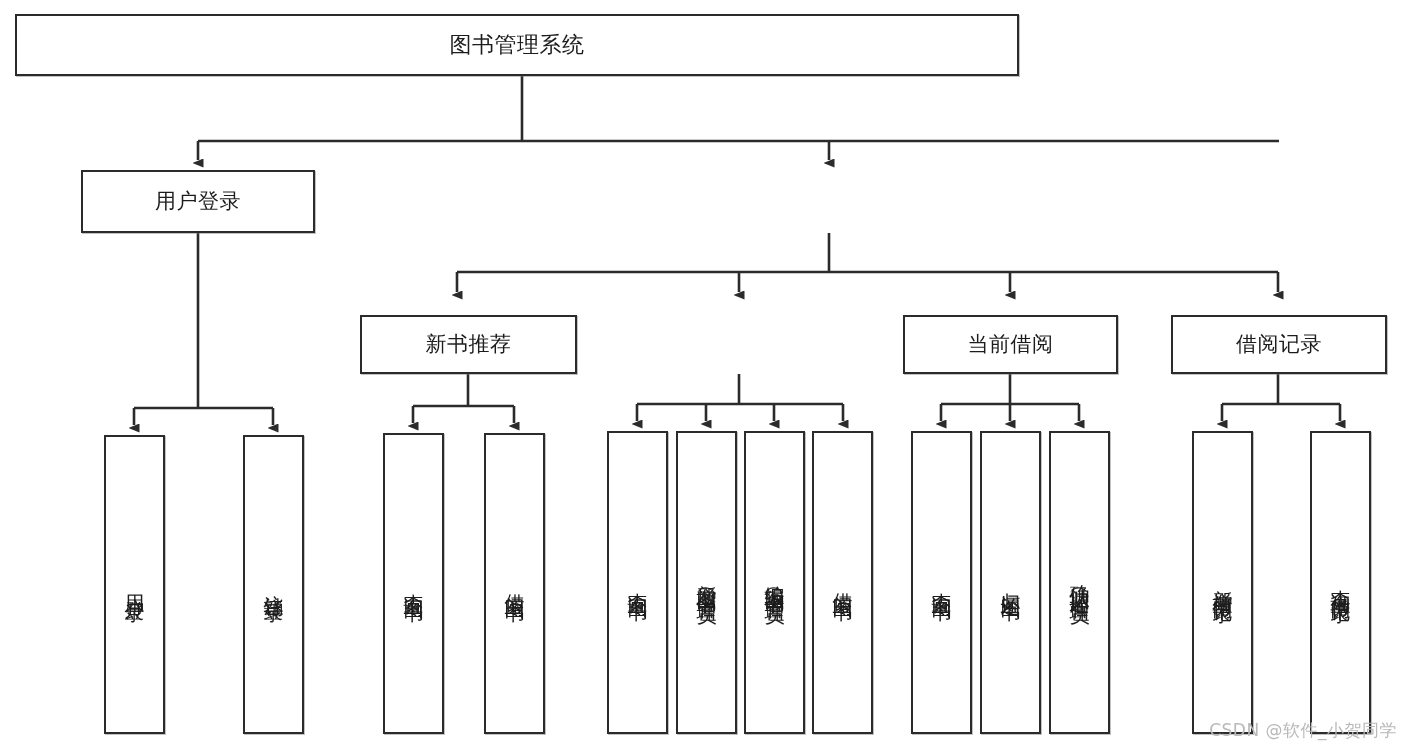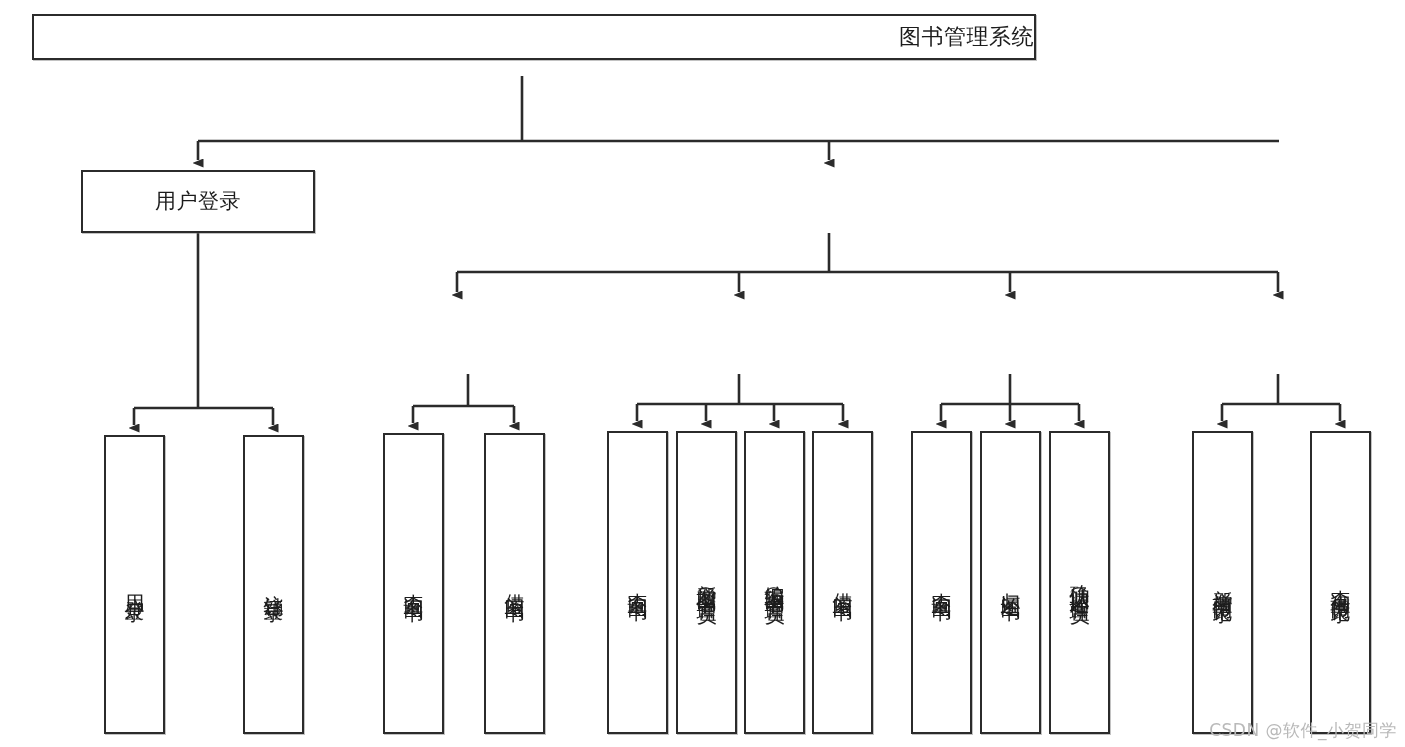--- a/index.html
+++ b/index.html
@@ -112,28 +112,37 @@
       <path d="M1010,404 L1010,421" marker-end="url(#arrow)"></path>
       <path d="M1079,404 L1079,421" marker-end="url(#arrow)"></path>
 
       <path d="M1278,374 L1278,404"></path>
       <path d="M1222,404 L1340,404"></path>
       <path d="M1222,404 L1222,421" marker-end="url(#arrow)"></path>
       <path d="M1340,404 L1340,421" marker-end="url(#arrow)"></path>
     </g>
   </svg>
 
-  <div class="node" id="node-root" style="left:32px; top:14px; width:1004px; height:46px;justify-content:flex-end;">
+  <div class="node" id="node-root" style="left:15px; top:14px; width:1004px; height:62px;">
     <span class="label">图书管理系统</span>
   </div>
 
   <div class="node" style="left:81px; top:170px; width:234px; height:63px;">
     <span class="label">用户登录</span>
   </div>
 
+  <div class="node" style="left:360px; top:315px; width:217px; height:59px;">
+    <span class="label">新书推荐</span>
+  </div>
+  <div class="node" style="left:903px; top:315px; width:215px; height:59px;">
+    <span class="label">当前借阅</span>
+  </div>
+  <div class="node" style="left:1171px; top:315px; width:216px; height:59px;">
+    <span class="label">借阅记录</span>
+  </div>
 
   <div class="node leaf" style="left:104px; top:435px; width:61px; height:299px;">
     <span class="label">用户登录</span>
   </div>
   <div class="node leaf" style="left:243px; top:435px; width:61px; height:299px;">
     <span class="label">注销登录</span>
   </div>
 
   <div class="node leaf" style="left:383px; top:433px; width:61px; height:301px;">
     <span class="label">查询图书</span>

